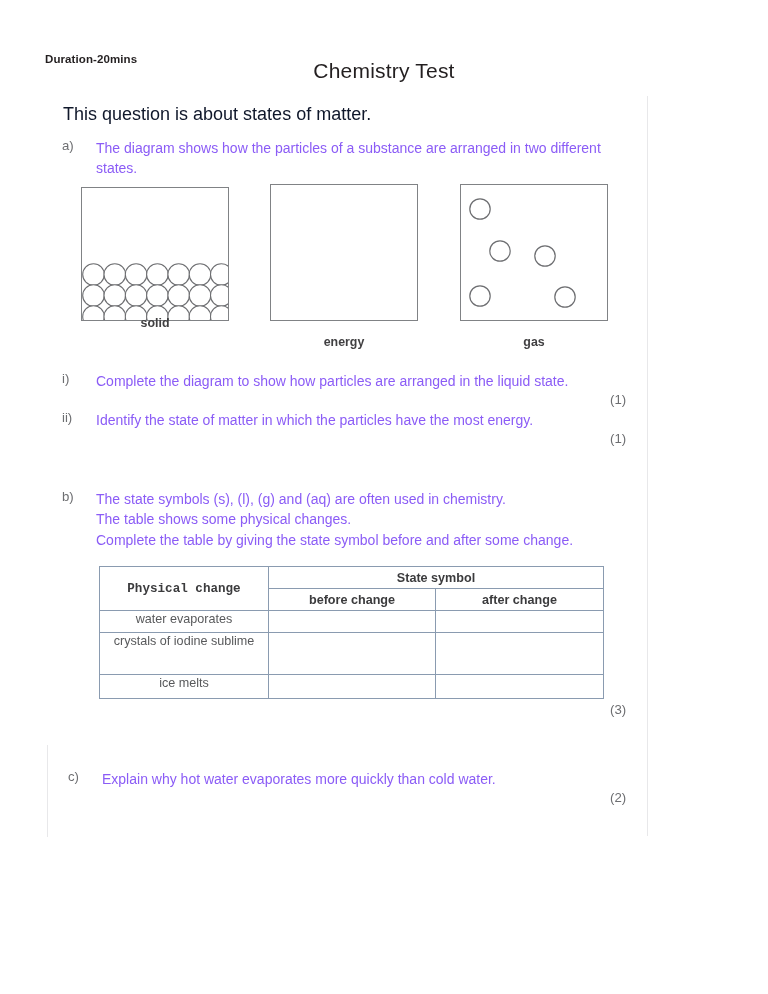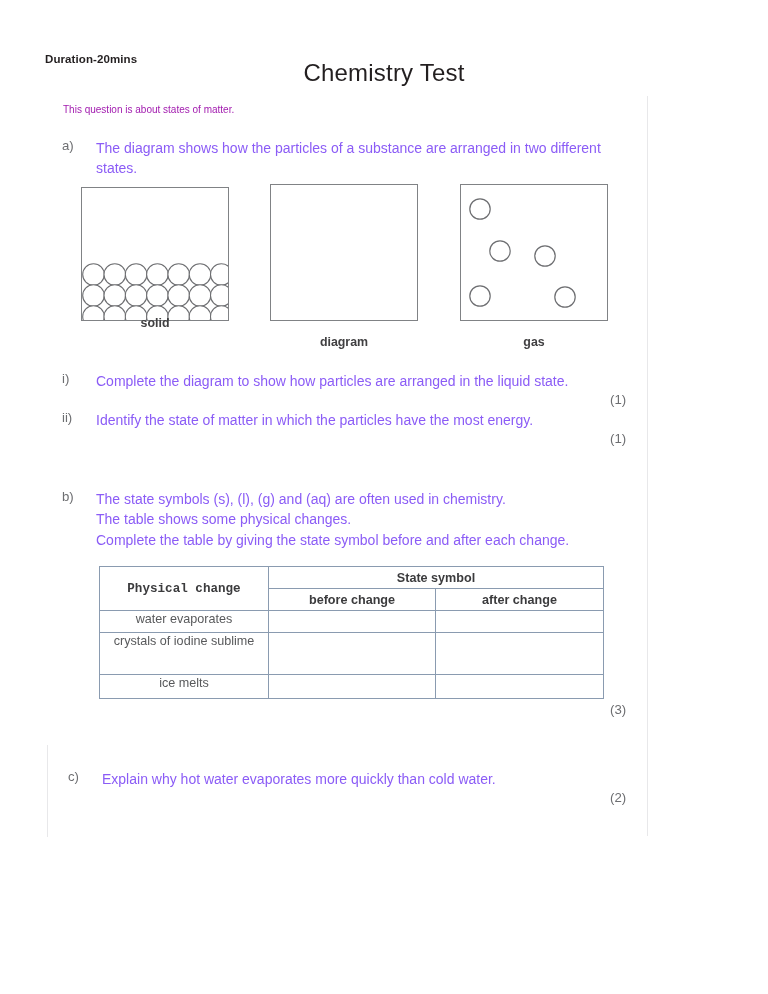--- a/index.html
+++ b/index.html
@@ -43,32 +43,32 @@
     font-weight: 700;
     color: #231f20;
     letter-spacing: 0.1px;
   }
   .doc-title {
     position: absolute;
     left: 0;
     top: 59px;
     width: 768px;
     text-align: center;
-    font-size: 24px;
+    font-size: 21px;
     color: #231f20;
     letter-spacing: 0.2px;
   }
 
   
   .intro {
     position: absolute;
     left: 63px;
     top: 104px;
-    font-size: 10px;
-    color: #a21caf;
+    font-size: 18px;
+    color: #0f172a;
   }
   .q-block {
     position: absolute;
     font-size: 14px;
     color: #8b5cf6;
     line-height: 1.45;
   }
   .q-label {
     position: absolute;
     font-size: 13.2px;
@@ -189,21 +189,21 @@
         <circle cx="75.4" cy="128.5" r="10.8"></circle>
         <circle cx="96.7" cy="128.5" r="10.8"></circle>
         <circle cx="118.0" cy="128.5" r="10.8"></circle>
         <circle cx="139.3" cy="128.5" r="10.8"></circle>
       </g>
     </svg>
   </div>
   <div class="pbox-label" style="left:81px; top:316px; width:148px;">solid</div>
 
   <div class="pbox" style="left:270px; top:184px; width:148px; height:137px;"></div>
-  <div class="pbox-label" style="left:270px; top:335px; width:148px;">diagram</div>
+  <div class="pbox-label" style="left:270px; top:335px; width:148px;">energy</div>
 
   <div class="pbox" style="left:460px; top:184px; width:148px; height:137px;">
     <svg width="146" height="135" viewBox="0 0 146 135">
       <g fill="#ffffff" stroke="#6d6e71" stroke-width="1.2">
         <circle cx="19" cy="24" r="10.2"></circle>
         <circle cx="39" cy="66" r="10.2"></circle>
         <circle cx="84" cy="71" r="10.2"></circle>
         <circle cx="19" cy="111" r="10.2"></circle>
         <circle cx="104" cy="112" r="10.2"></circle>
       </g>
@@ -216,21 +216,21 @@
 <div class="q-block" style="left:96px; top:371px; width:534px;">Complete the diagram to show how particles are arranged in the liquid state.</div>
 <div class="marks" style="left:610px; top:392px;">(1)</div>
 
 <div class="q-label" style="left:62px; top:410px;">ii)</div>
 <div class="q-block" style="left:96px; top:410px; width:534px;">Identify the state of matter in which the particles have the most energy.</div>
 <div class="marks" style="left:610px; top:431px;">(1)</div>
 
 <div class="q-label" style="left:62px; top:489px;">b)</div>
 <div class="q-block" style="left:96px; top:489px;">The state symbols (s), (l), (g) and (aq) are often used in chemistry.</div>
 <div class="q-block" style="left:96px; top:509px;">The table shows some physical changes.</div>
-<div class="q-block" style="left:96px; top:530px;">Complete the table by giving the state symbol before and after each change.</div>
+<div class="q-block" style="left:96px; top:530px;">Complete the table by giving the state symbol before and after some change.</div>
 
 <table class="state-table">
   <tbody>
       <tr>
     <th class="th-physical" rowspan="2">Physical change</th>
     <th class="th-state" colspan="2">State symbol</th>
   </tr>
   <tr>
     <th class="th-sub col-before">before change</th>
     <th class="th-sub col-after">after change</th>

